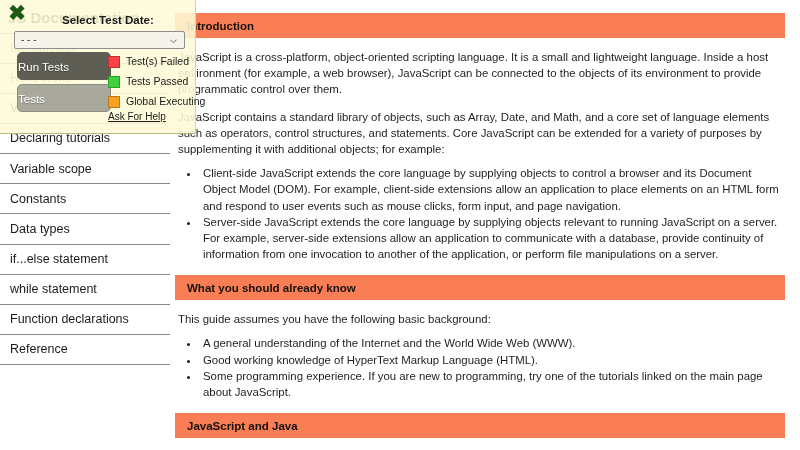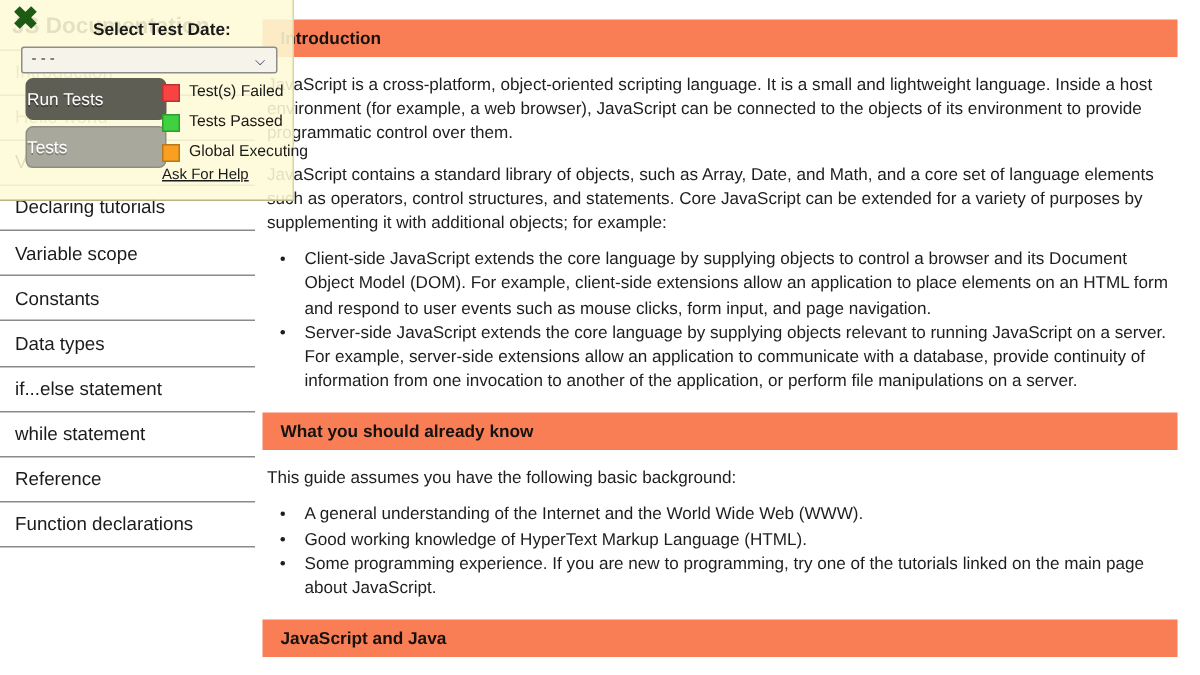--- a/index.html
+++ b/index.html
@@ -197,22 +197,22 @@
     <div class="sb-title faint">JS Documentation</div>
     <div class="sb-item faint">Introduction</div>
     <div class="sb-item faint">Hello world</div>
     <div class="sb-item">Variables</div>
     <div class="sb-item">Declaring tutorials</div>
     <div class="sb-item">Variable scope</div>
     <div class="sb-item">Constants</div>
     <div class="sb-item">Data types</div>
     <div class="sb-item">if...else statement</div>
     <div class="sb-item">while statement</div>
+    <div class="sb-item">Function declarations</div>
     <div class="sb-item">Reference</div>
-    <div class="sb-item">Function declarations</div>
   </nav>
 
   <main id="main">
 
     <div class="sec-header">Introduction</div>
     <p class="para">JavaScript is a cross-platform, object-oriented scripting language. It is a small and lightweight language. Inside a host environment (for example, a web browser), JavaScript can be connected to the objects of its environment to provide programmatic control over them.</p>
     <p class="para">JavaScript contains a standard library of objects, such as Array, Date, and Math, and a core set of language elements such as operators, control structures, and statements. Core JavaScript can be extended for a variety of purposes by supplementing it with additional objects; for example:</p>
     <ul class="bullets">
       <li>Client-side JavaScript extends the core language by supplying objects to control a browser and its Document Object Model (DOM). For example, client-side extensions allow an application to place elements on an HTML form and respond to user events such as mouse clicks, form input, and page navigation.</li>
       <li>Server-side JavaScript extends the core language by supplying objects relevant to running JavaScript on a server. For example, server-side extensions allow an application to communicate with a database, provide continuity of information from one invocation to another of the application, or perform file manipulations on a server.</li>

